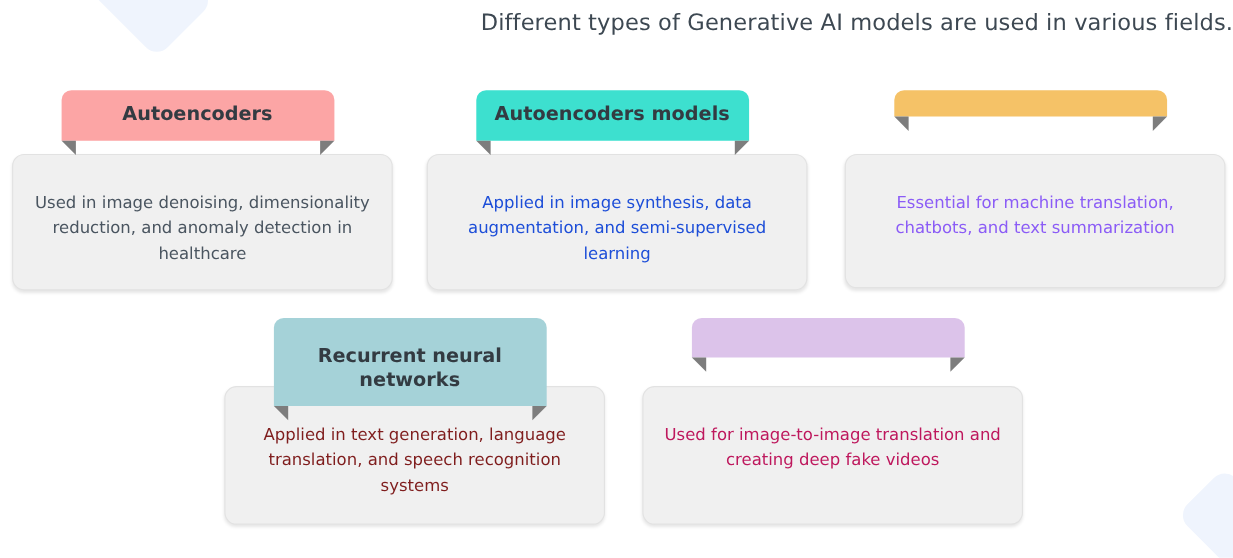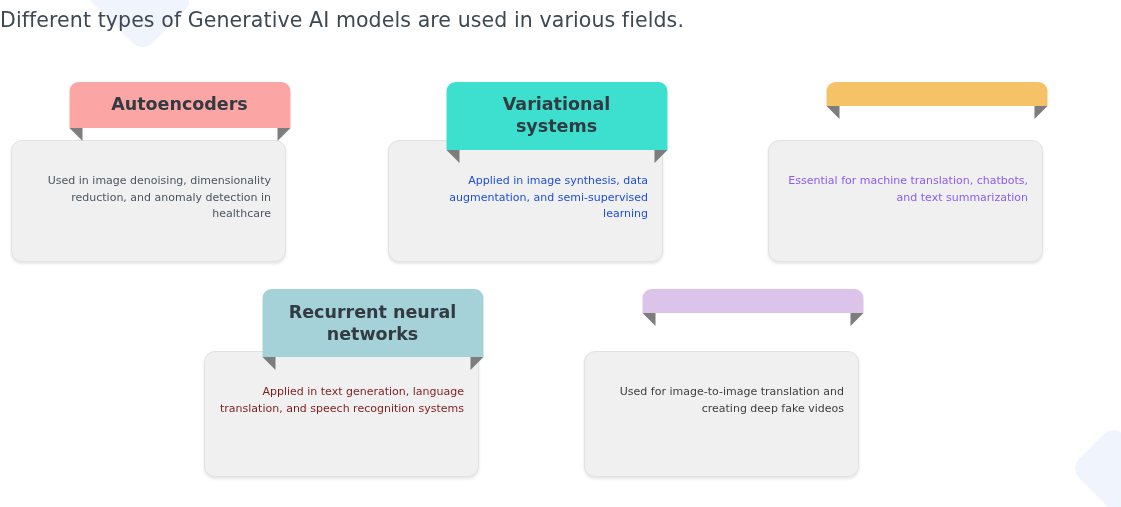--- a/index.html
+++ b/index.html
@@ -37,50 +37,50 @@
     border-radius: 14px;
     transform: rotate(45deg);
   }
 
   
   #page-title {
     position: absolute;
     left: 0;
     top: 8px;
     width: 1121px;
-    text-align: left;
+    text-align: right;
     font-size: 20.5px;
     color: #3d4852;
     letter-spacing: 0.1px;
   }
 
   
   .card {
     position: absolute;
     width: 337px;
   }
 
   .card-header {
     position: absolute;
     left: 50%;
     transform: translateX(-50%);
     top: 0;
-    width: 221px;
+    width: 248px;
     border-radius: 9px 9px 0 0;
     box-sizing: border-box;
     padding: 11px 14px 13px 14px;
     text-align: center;
     font-size: 17.5px;
     font-weight: bold;
     color: #333b42;
     line-height: 1.26;
     z-index: 3;
   }
   .card-header.two-line {
-    padding: 12px 14px 12px 14px;
+    padding: 24px 14px 12px 14px;
   }
 
   
   .notch {
     position: absolute;
     bottom: -13px;
     width: 0;
     height: 0;
     z-index: 2;
   }
@@ -91,28 +91,28 @@
   }
   .notch-right {
     right: 0;
     border-top: 13px solid #7d7d7d;
     border-right: 13px solid transparent;
   }
 
   .card-body {
     position: absolute;
     left: 0;
-    width: 275px;
+    width: 346px;
     box-sizing: border-box;
     background: #f0f0f0;
     border: 1px solid #e2e2e2;
     border-radius: 11px;
     box-shadow: 0 2px 3px rgba(0, 0, 0, 0.10);
-    text-align: right;
-    font-size: 11px;
+    text-align: center;
+    font-size: 15px;
     color: #4a5560;
     line-height: 1.52;
     z-index: 1;
   }
 
   
   .row-top .card-body {
     top: 58px;
     padding: 32px 14px 22px 14px;
     min-height: 122px;
@@ -137,21 +137,21 @@
   <div class="card-header" style="background: rgb(252, 165, 165);">
     <span>Autoencoders</span>
     <span class="notch notch-left" style="border-top-color: rgb(125, 125, 125);"></span>
     <span class="notch notch-right" style="border-top-color: rgb(125, 125, 125);"></span>
   </div>
 </div>
 
 <div class="card row-top" style="left:388px; top:82px;">
   <div class="card-body" style="background: rgb(240, 240, 240); color: #1d4ed8;">Applied in image synthesis, data augmentation, and semi-supervised learning</div>
   <div class="card-header" style="background: rgb(61, 224, 207);">
-    <span>Variational systems</span>
+    <span>Autoencoders models</span>
     <span class="notch notch-left" style="border-top-color: rgb(125, 125, 125);"></span>
     <span class="notch notch-right" style="border-top-color: rgb(125, 125, 125);"></span>
   </div>
 </div>
 
 <div class="card row-top" style="left:768px; top:82px;">
   <div class="card-body" style="background: rgb(240, 240, 240); color: #8b5cf6;">Essential for machine translation, chatbots, and text summarization</div>
   <div class="card-header" style="background: rgb(245, 194, 103);">
     <span class="notch notch-left" style="border-top-color: rgb(125, 125, 125);"></span>
     <span class="notch notch-right" style="border-top-color: rgb(125, 125, 125);"></span>
@@ -161,18 +161,18 @@
 <div class="card row-bottom" style="left:204px; top:289px;">
   <div class="card-body" style="background: rgb(240, 240, 240); color: #7f1d1d;">Applied in text generation, language translation, and speech recognition systems</div>
   <div class="card-header two-line" style="background: rgb(165, 210, 216);">
     <span>Recurrent neural networks</span>
     <span class="notch notch-left" style="border-top-color: rgb(125, 125, 125);"></span>
     <span class="notch notch-right" style="border-top-color: rgb(125, 125, 125);"></span>
   </div>
 </div>
 
 <div class="card row-bottom" style="left:584px; top:289px;">
-  <div class="card-body" style="background: rgb(240, 240, 240); color: #404040;">Used for image-to-image translation and creating deep fake videos</div>
+  <div class="card-body" style="background: rgb(240, 240, 240); color: #be185d;">Used for image-to-image translation and creating deep fake videos</div>
   <div class="card-header two-line" style="background: rgb(220, 195, 234);">
     <span class="notch notch-left" style="border-top-color: rgb(125, 125, 125);"></span>
     <span class="notch notch-right" style="border-top-color: rgb(125, 125, 125);"></span>
   </div>
 </div>
 
 </body></html>

